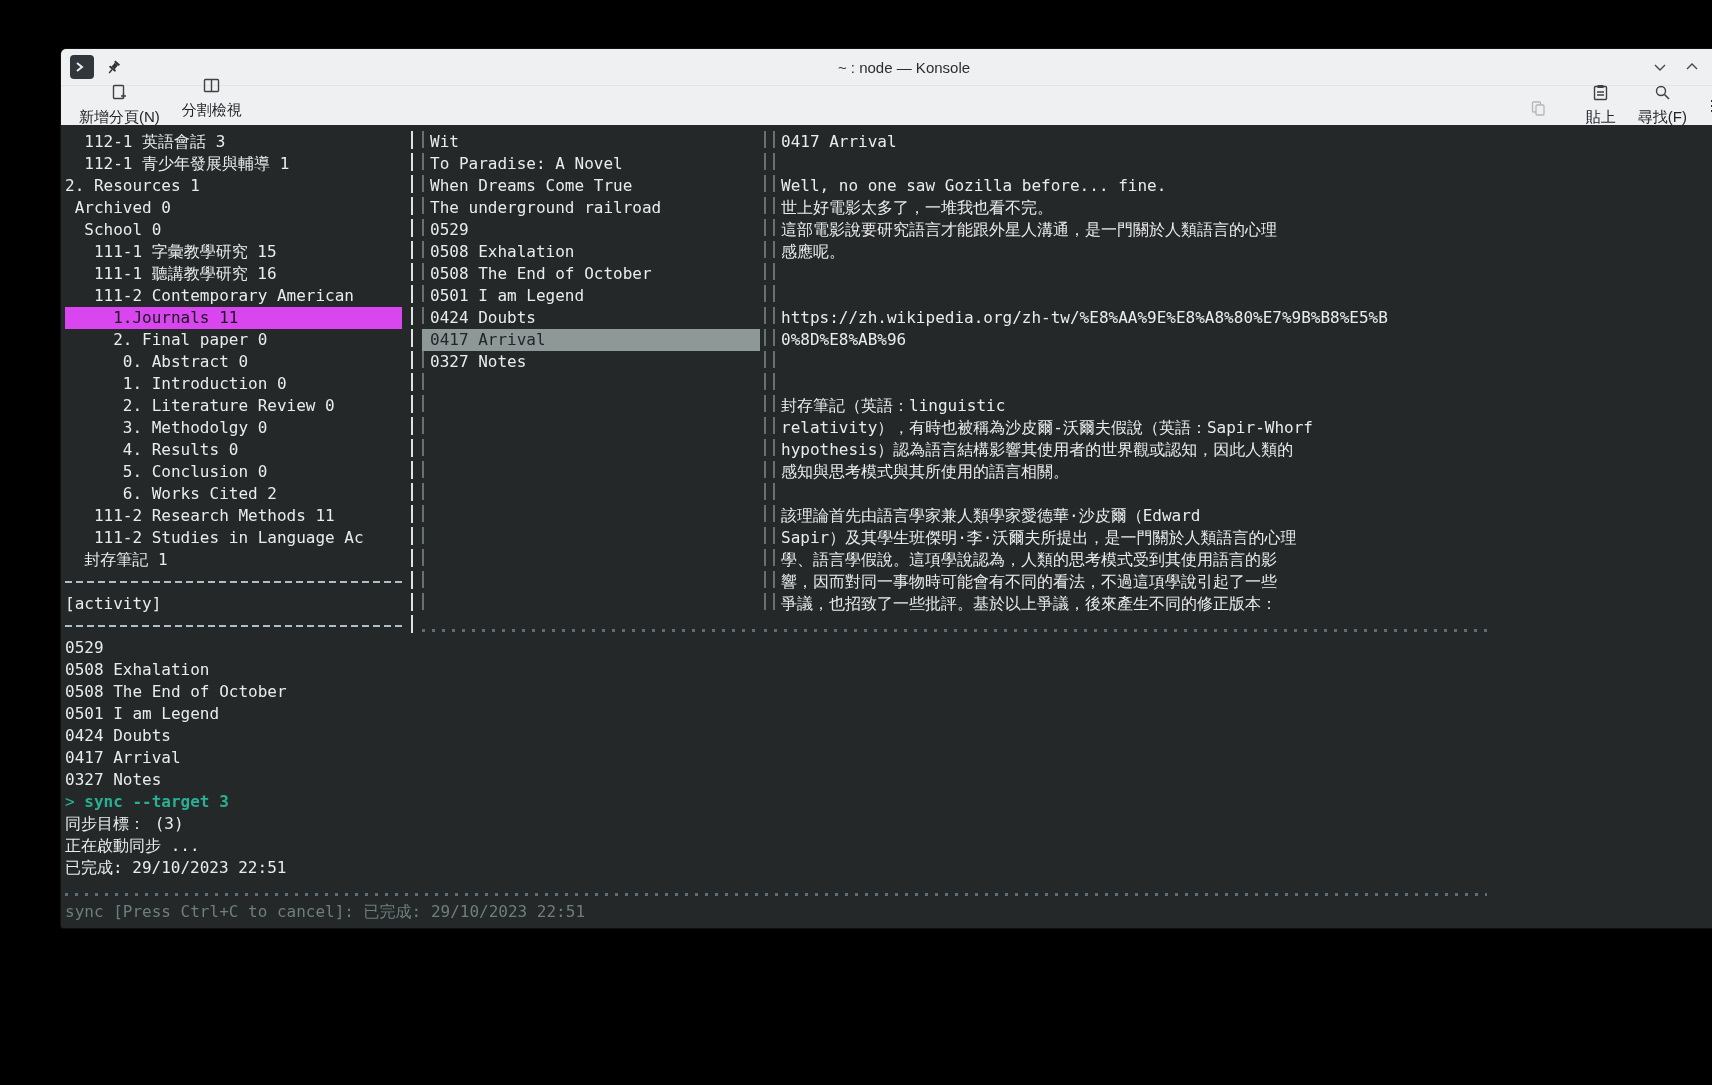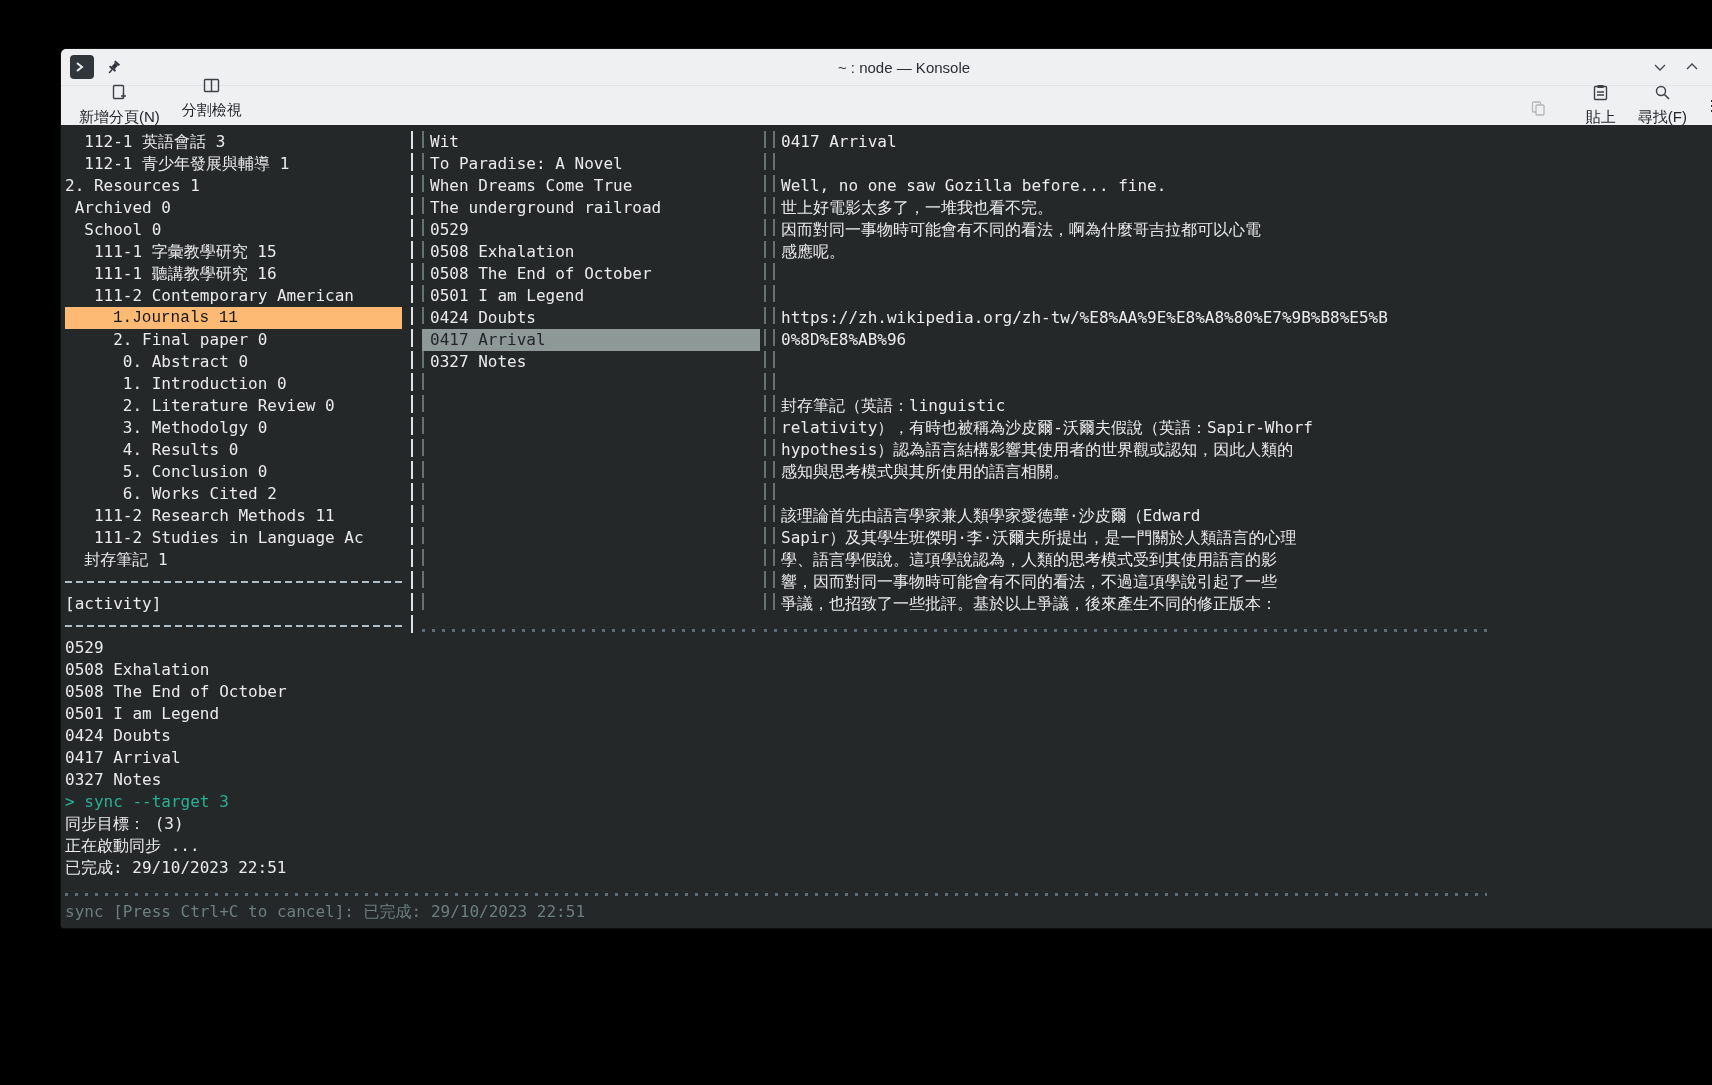--- a/index.html
+++ b/index.html
@@ -45,21 +45,21 @@
 
   
   .terminal{
     position:relative; flex:1; background:#252829;
     font-family:"DejaVu Sans Mono","Liberation Mono",monospace;
     font-size:16px; line-height:22px; color:#e9eceb;
   }
   .row{ height:22px; white-space:pre; overflow:hidden; }
 
   .pane-left{ position:absolute; left:4px; top:6px; width:337px; }
-  .pane-left .row.selected{ background:#fdba74; color:#141718;font-family:Liberation Mono, monospace; }
+  .pane-left .row.selected{ background:#d946ef; color:#141718; }
   .dash-row{ height:22px; position:relative; }
   .dash-row::before{
     content:""; position:absolute; left:0; right:0; top:10px; height:2px;
     background:repeating-linear-gradient(90deg,#aebfca 0 7px,transparent 7px 11px);
   }
 
   .pane-mid{ position:absolute; left:361px; top:6px; width:338px; }
   .pane-mid .row{ padding-left:8px; }
   .pane-mid .row.selected{ background:#8e9897; color:#20262a; }
 
@@ -73,21 +73,21 @@
   .vl-mid{ left:361px; } .vl-r1{ left:703px; } .vl-r2{ left:712px; }
 
   .dots{ position:absolute; height:3px;
     background:repeating-linear-gradient(90deg,#5b6d77 0 3px,transparent 3px 10px); }
   .dots.mid{ left:361px; width:337px; top:504px; }
   .dots.right{ left:703px; width:723px; top:504px; }
   .dots.full{ left:4px; width:1422px; top:768px; }
 
   .bottom-output{ position:absolute; left:4px; top:512px; }
   .cmd-row{ height:22px; white-space:pre; color:#29b093; }
-  .cmd-row .cmd{ font-weight:normal; }
+  .cmd-row .cmd{ font-weight:bold; }
   .status-row{ position:absolute; left:4px; top:776px; color:#6d7e7e; white-space:pre; }
 
   .scrollbar{ position:absolute; right:1px; top:2px; bottom:2px; width:13px; }
   .scrollbar .thumb{ position:absolute; left:2px; right:2px; top:2px; bottom:2px;
     background:#383f43; border-radius:5px; }
 
   svg{ display:block; }
 </style>
 </head>
 <body>
@@ -249,21 +249,21 @@
           <div class="row">0327 Notes</div>
         </div>
     </div>
 
     <div class="pane-right">
       <div>
           <div class="row">0417 Arrival</div>
           <div class="row"> </div>
           <div class="row">Well, no one saw Gozilla before... fine.</div>
           <div class="row">世上好電影太多了，一堆我也看不完。</div>
-          <div class="row">因而對同一事物時可能會有不同的看法，啊為什麼哥吉拉都可以心電</div>
+          <div class="row">這部電影說要研究語言才能跟外星人溝通，是一門關於人類語言的心理</div>
           <div class="row">感應呢。</div>
           <div class="row"> </div>
           <div class="row"> </div>
           <div class="row">https://zh.wikipedia.org/zh-tw/%E8%AA%9E%E8%A8%80%E7%9B%B8%E5%B</div>
           <div class="row">0%8D%E8%AB%96</div>
           <div class="row"> </div>
           <div class="row"> </div>
           <div class="row">封存筆記（英語：linguistic</div>
           <div class="row">relativity），有時也被稱為沙皮爾-沃爾夫假說（英語：Sapir-Whorf</div>
           <div class="row">hypothesis）認為語言結構影響其使用者的世界觀或認知，因此人類的</div>

